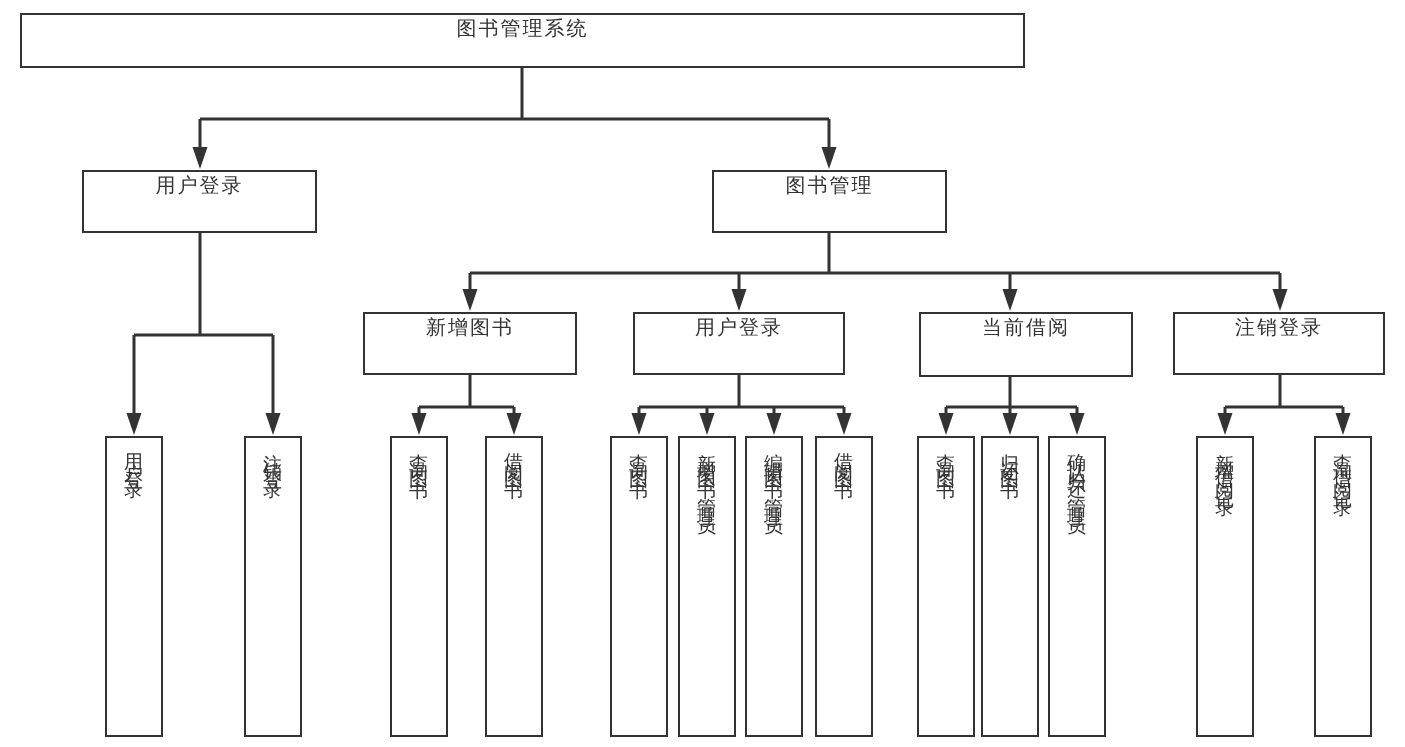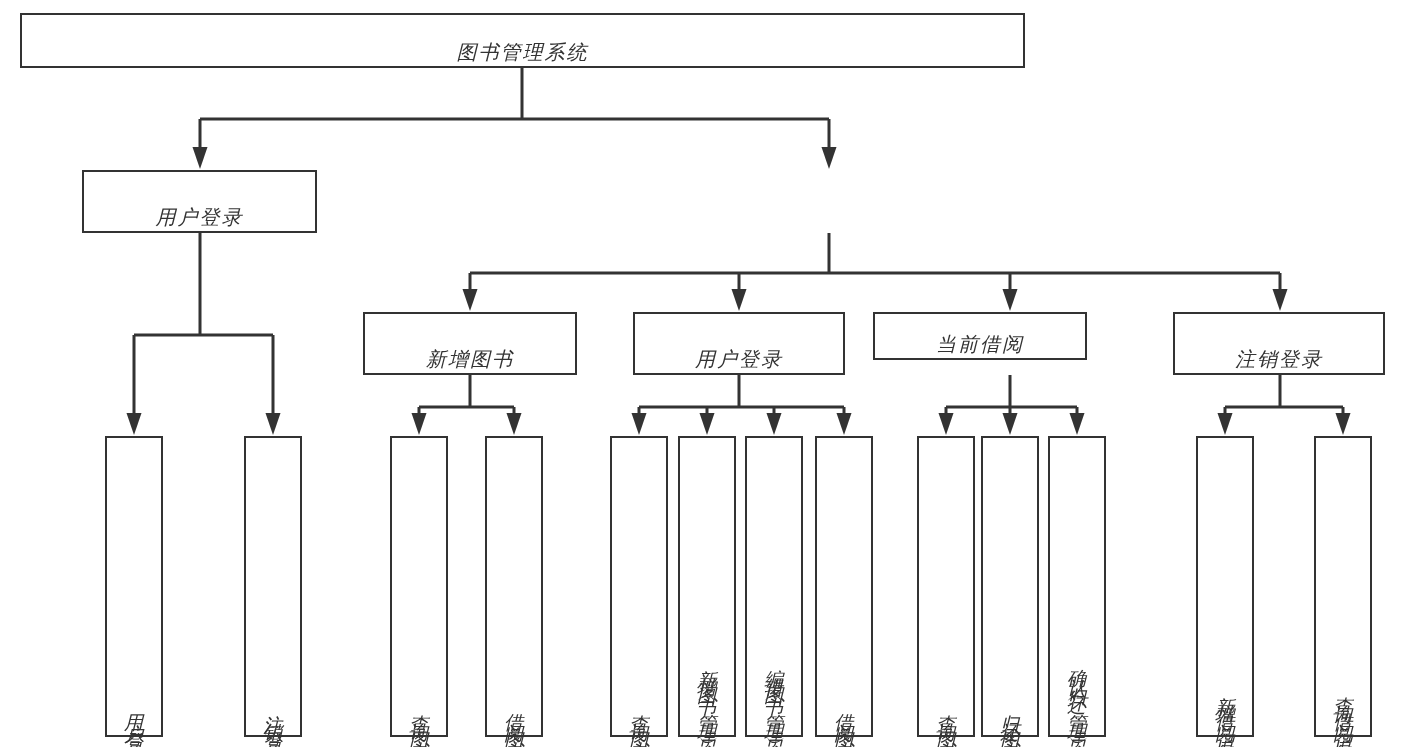--- a/index.html
+++ b/index.html
@@ -16,24 +16,23 @@
     background:var(--background);
     overflow:hidden;
   }
   .connectors{position:absolute;left:0;top:0;}
   .node{
     position:absolute;
     box-sizing:border-box;
     background:#ffffff;
     border:2.5px solid var(--line);
     display:flex;
-    align-items:flex-end;
+    align-items:flex-start;
     justify-content:center;
     color:var(--text);
-    font-style:italic;
   }
   .h-node{font-size:20px;letter-spacing:2px;}
   .v-node span{
     writing-mode:vertical-rl;
     font-size:19px;
     letter-spacing:9px;
     line-height:1;
     white-space:nowrap;
   }
   .watermark{
@@ -95,28 +94,31 @@
     </g>
   </svg>
 
   <div class="node h-node" style="left:20px;top:13px;width:1005px;height:55px">
     <span>图书管理系统</span>
   </div>
 
   <div class="node h-node" style="left:82px;top:170px;width:235px;height:63px">
     <span>用户登录</span>
   </div>
+  <div class="node h-node" style="left:712px;top:170px;width:235px;height:63px">
+    <span>图书管理</span>
+  </div>
 
   <div class="node h-node" style="left:363px;top:312px;width:214px;height:63px">
     <span>新增图书</span>
   </div>
   <div class="node h-node" style="left:633px;top:312px;width:212px;height:63px">
     <span>用户登录</span>
   </div>
-  <div class="node h-node" style="left:873px;top:312px;width:214px;height:48px">
+  <div class="node h-node" style="left:919px;top:312px;width:214px;height:65px">
     <span>当前借阅</span>
   </div>
   <div class="node h-node" style="left:1173px;top:312px;width:212px;height:63px">
     <span>注销登录</span>
   </div>
 
   <div class="node v-node" style="left:105px;top:436px;width:58px;height:301px">
     <span>用户登录</span>
   </div>
   <div class="node v-node" style="left:244px;top:436px;width:58px;height:301px">

